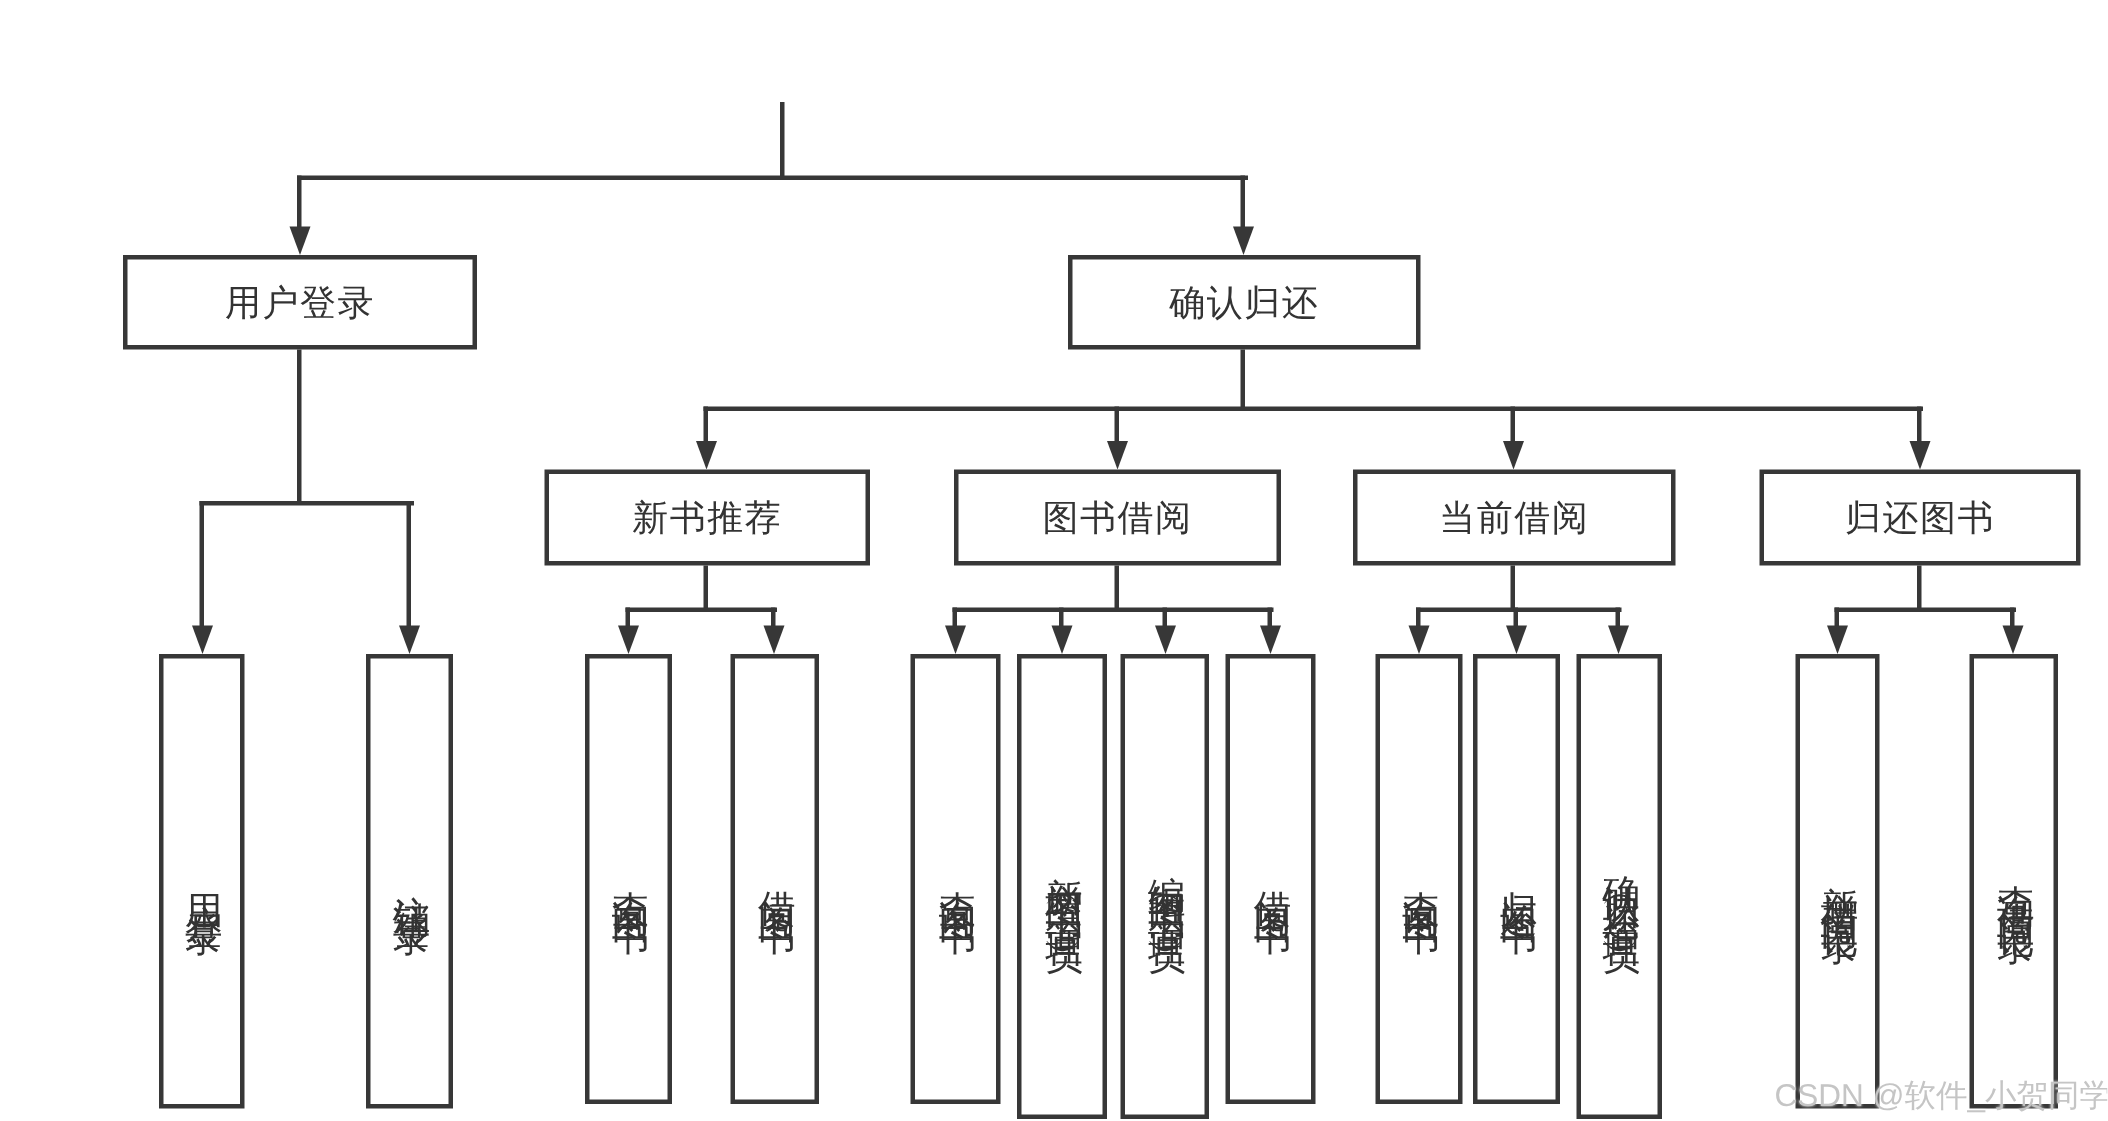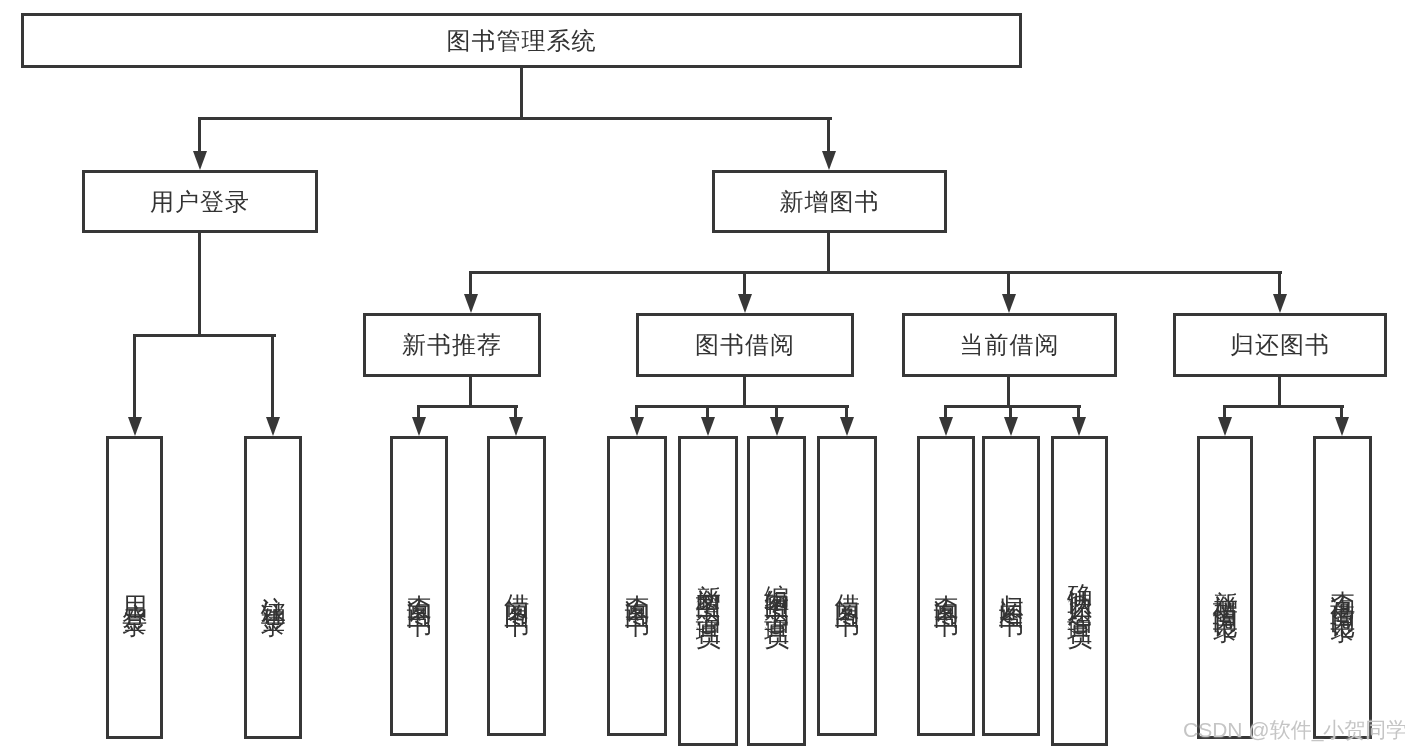--- a/index.html
+++ b/index.html
@@ -35,57 +35,54 @@
     position:absolute; left:1183px; top:716px;
     font-size:21px; color:#c5c5c5; z-index:10;
     text-shadow:0 0 2px #ffffff; white-space:nowrap;
   }
 </style>
 </head>
 <body>
 
 <div id="stage">
 
-  <div class="hbox" style="left:21px;top:13px;width:1001px;height:55px">
-    <span>图书管理系统</span>
-  </div>
 
   <div class="line" style="left:520px;top:68px;width:3px;height:50px"></div>
   <div class="line" style="left:198px;top:117px;width:634px;height:3px"></div>
   <div class="line" style="left:198px;top:117px;width:3px;height:36px"></div>
   <div class="arrow" style="left:193px;top:151px"></div>
   <div class="line" style="left:827px;top:117px;width:3px;height:36px"></div>
   <div class="arrow" style="left:822px;top:151px"></div>
 
   <div class="hbox" style="left:82px;top:170px;width:236px;height:63px">
     <span>用户登录</span>
   </div>
   <div class="hbox" style="left:712px;top:170px;width:235px;height:63px">
-    <span>新增图书</span>
+    <span>确认归还</span>
   </div>
 
   <div class="line" style="left:198px;top:233px;width:3px;height:103px"></div>
   <div class="line" style="left:133px;top:334px;width:143px;height:3px"></div>
   <div class="line" style="left:133px;top:334px;width:3px;height:85px"></div>
   <div class="arrow" style="left:128px;top:417px"></div>
   <div class="line" style="left:271px;top:334px;width:3px;height:85px"></div>
   <div class="arrow" style="left:266px;top:417px"></div>
 
   <div class="line" style="left:827px;top:233px;width:3px;height:40px"></div>
   <div class="line" style="left:469px;top:271px;width:813px;height:3px"></div>
   <div class="line" style="left:469px;top:271px;width:3px;height:26px"></div>
   <div class="arrow" style="left:464px;top:294px"></div>
   <div class="line" style="left:743px;top:271px;width:3px;height:26px"></div>
   <div class="arrow" style="left:738px;top:294px"></div>
   <div class="line" style="left:1007px;top:271px;width:3px;height:26px"></div>
   <div class="arrow" style="left:1002px;top:294px"></div>
   <div class="line" style="left:1278px;top:271px;width:3px;height:26px"></div>
   <div class="arrow" style="left:1273px;top:294px"></div>
 
-  <div class="hbox" style="left:363px;top:313px;width:178px;height:64px">
+  <div class="hbox" style="left:363px;top:313px;width:217px;height:64px">
     <span>新书推荐</span>
   </div>
   <div class="hbox" style="left:636px;top:313px;width:218px;height:64px">
     <span>图书借阅</span>
   </div>
   <div class="hbox" style="left:902px;top:313px;width:215px;height:64px">
     <span>当前借阅</span>
   </div>
   <div class="hbox" style="left:1173px;top:313px;width:214px;height:64px">
     <span>归还图书</span>

